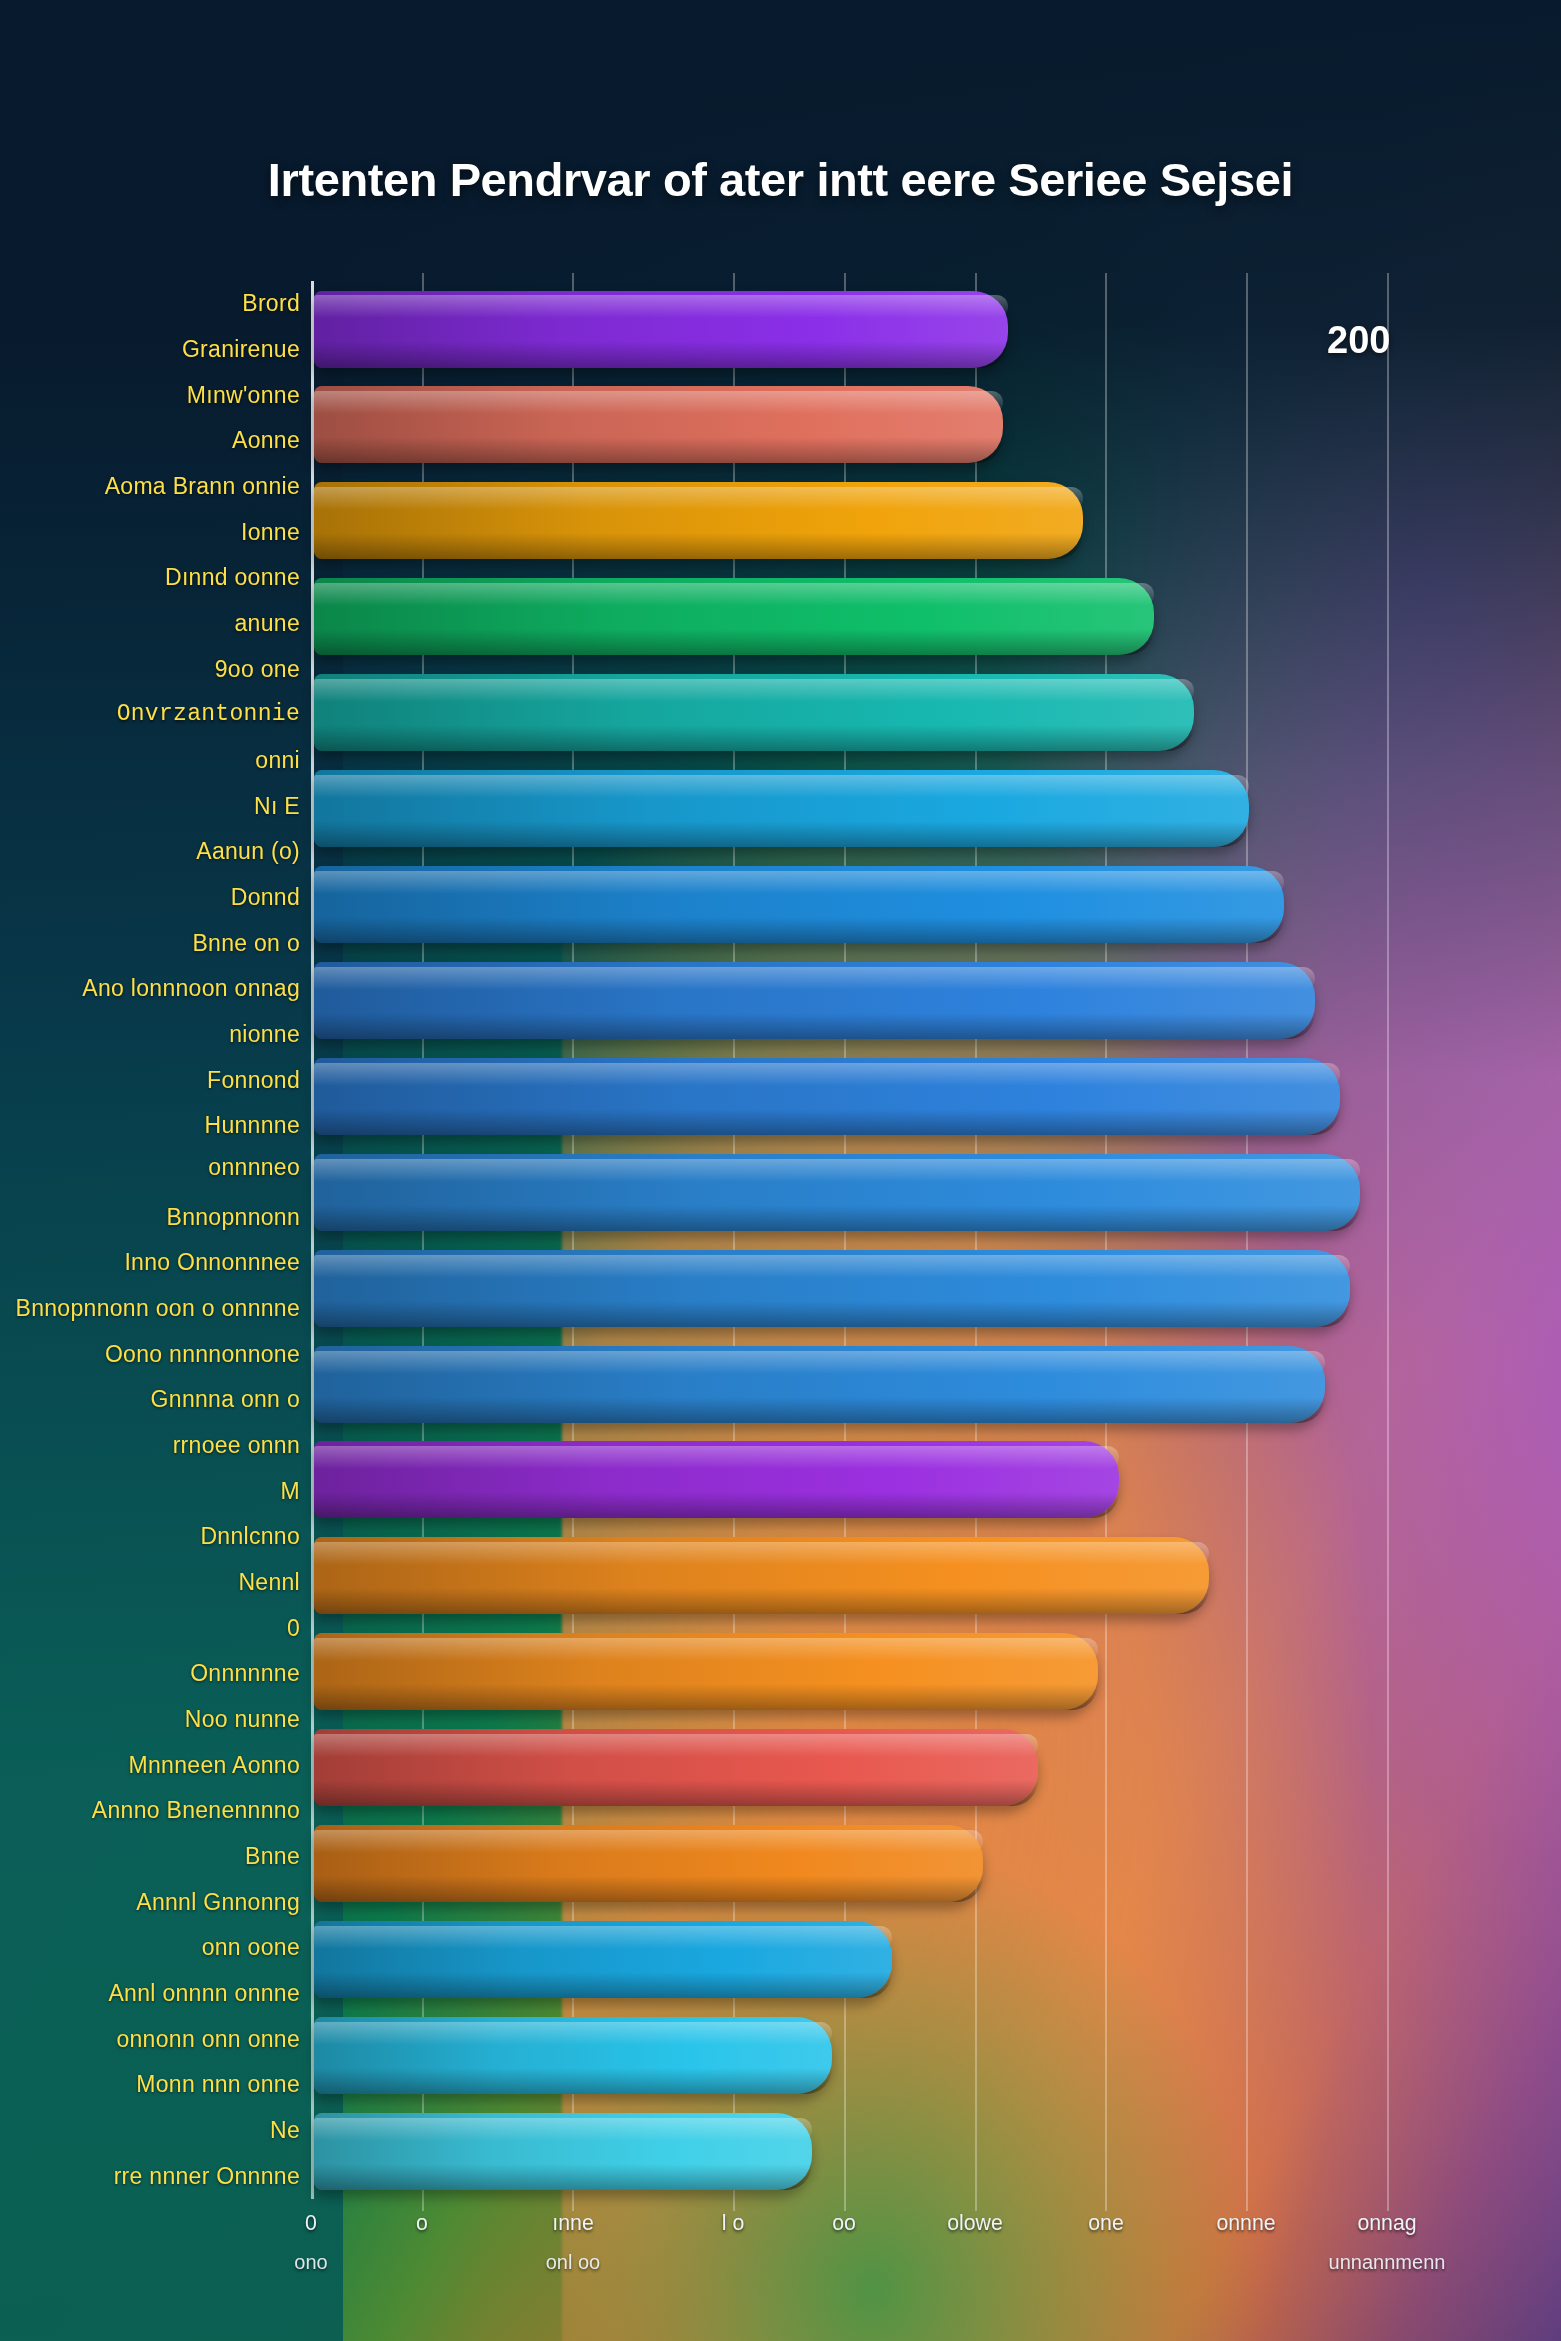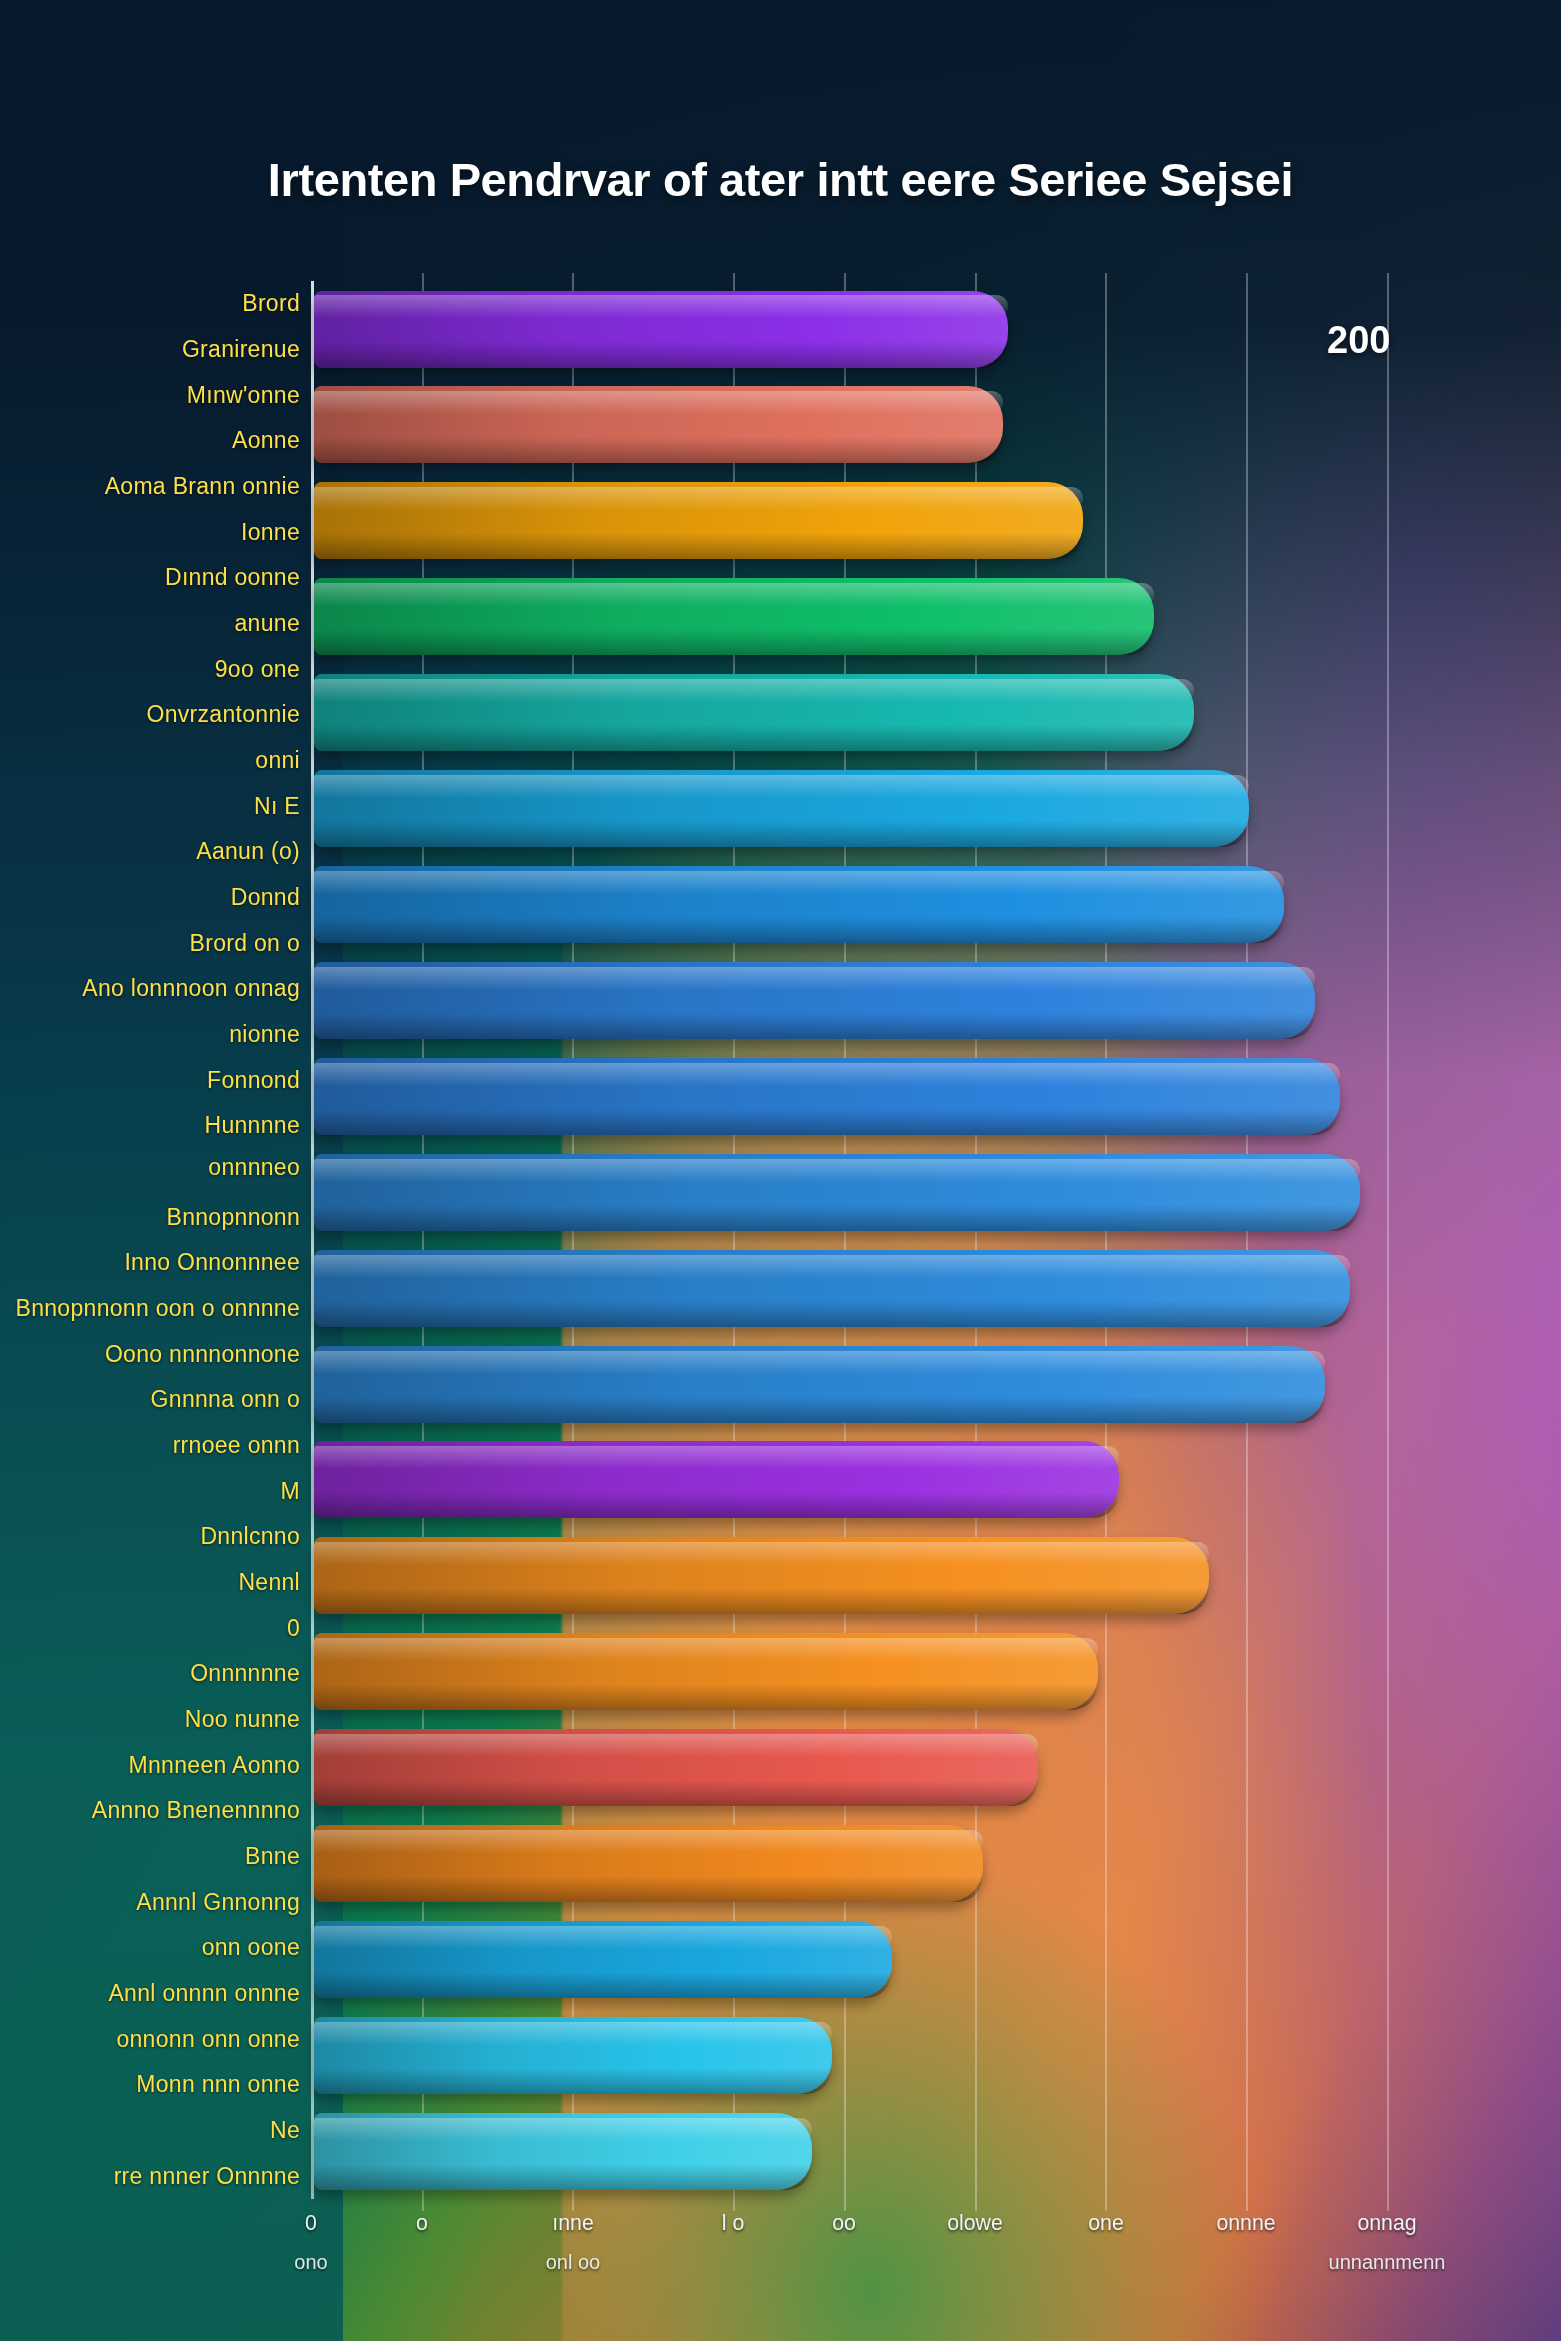--- a/index.html
+++ b/index.html
@@ -280,26 +280,26 @@
 
 <div class="ylabel" style="top: 303px; font-size: 23px;">Brord</div>
     <div class="ylabel" style="top: 349px; font-size: 23px;">Granirenue</div>
     <div class="ylabel" style="top: 395px; font-size: 23px; margin-left: 40px;">Mınw'onne</div>
     <div class="ylabel" style="top: 440px; font-size: 23px;">Aonne</div>
     <div class="ylabel" style="top: 486px; font-size: 23px;">Aoma Brann onnie</div>
     <div class="ylabel" style="top: 532px; font-size: 23px;">Ionne</div>
     <div class="ylabel" style="top: 577px; font-size: 23px;">Dınnd oonne</div>
     <div class="ylabel" style="top: 623px; font-size: 23px;">anune</div>
     <div class="ylabel" style="top: 669px; font-size: 23px;">9oo one</div>
-    <div class="ylabel" style="top: 714px; font-size: 23px;">Onvrzantonnie</div>
+    <div class="ylabel" style="top: 714px; font-size: 23px; font-family: Liberation Mono, monospace;">Onvrzantonnie</div>
     <div class="ylabel" style="top: 760px; font-size: 23px;">onni</div>
     <div class="ylabel" style="top: 806px; font-size: 23px;">Nı E</div>
     <div class="ylabel" style="top: 851px; font-size: 23px;">Aanun (o)</div>
     <div class="ylabel" style="top: 897px; font-size: 23px;">Donnd</div>
-    <div class="ylabel" style="top: 943px; font-size: 23px;">Brord on o</div>
+    <div class="ylabel" style="top: 943px; font-size: 23px;">Bnne on o</div>
     <div class="ylabel" style="top: 988px; font-size: 23px;">Ano lonnnoon onnag</div>
     <div class="ylabel" style="top: 1034px; font-size: 23px;">nionne</div>
     <div class="ylabel" style="top: 1080px; font-size: 23px;">Fonnond</div>
     <div class="ylabel" style="top: 1125px; font-size: 23px;">Hunnnne</div>
     <div class="ylabel" style="top: 1167px; font-size: 23px;">onnnneo</div>
     <div class="ylabel" style="top: 1217px; font-size: 23px;">Bnnopnnonn</div>
     <div class="ylabel" style="top: 1262px; font-size: 23px;">Inno Onnonnnee</div>
     <div class="ylabel" style="top: 1308px; font-size: 23px;">Bnnopnnonn oon o onnnne</div>
     <div class="ylabel" style="top: 1354px; font-size: 23px;">Oono    nnnnonnone</div>
     <div class="ylabel" style="top: 1399px; font-size: 23px;">Gnnnna onn o</div>

